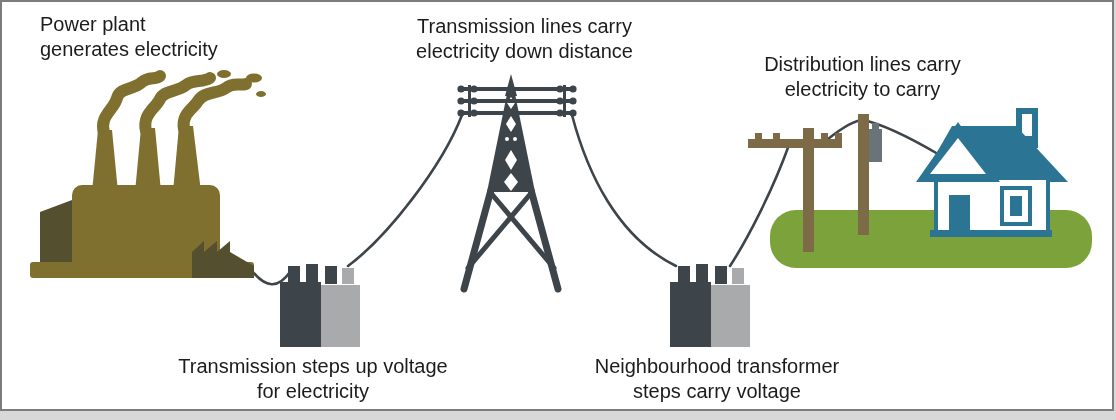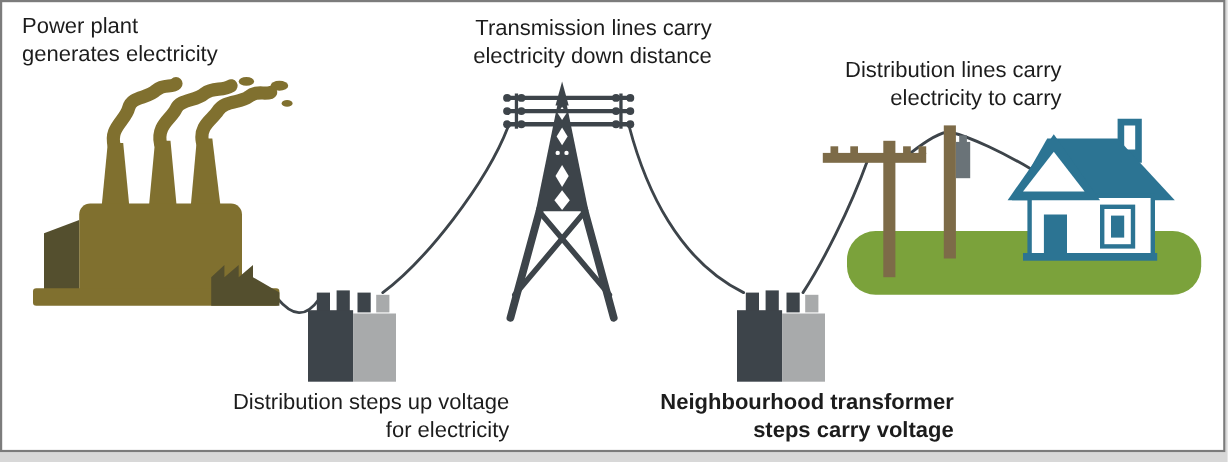--- a/index.html
+++ b/index.html
@@ -2,22 +2,22 @@
 <html style="--text: #1c1c1c; --frameBorder: #7c7c7c; --pageEdge: #d8d8d8; --olive: #80702f; --oliveDark: #544f2e; --slate: #3d444a; --lightGray: #a8aaab; --grass: #7ba23b; --pole: #7d6b48; --poleBox: #6a7378; --teal: #2c7493; --white: #ffffff;"><head>
 <meta charset="utf-8">
 <style>
   html,body{margin:0;padding:0;}
   body{font-family:"Liberation Sans", sans-serif; background:#fff;}
   .page{position:relative; width:1116px; height:420px; background:var(--pageEdge,#d8d8d8); overflow:hidden;}
   .frame{position:absolute; left:0; top:0; width:1110px; height:407px;
          border:2px solid var(--frameBorder,#7c7c7c); background:#fff;}
   .scene{position:absolute; left:0; top:0; width:1110px; height:407px;}
   .label{position:absolute; color:var(--text,#1c1c1c); font-size:20px; line-height:25px;}
-  .label span{display:block;}
-  .center{text-align:right;}
+  .label span{display:block;margin-left:20px;}
+  .center{text-align:center;}
   
   .f-olive{fill:var(--olive);}
   .f-odark{fill:var(--oliveDark);}
   .f-slate{fill:var(--slate);}
   .f-lgray{fill:var(--lightGray);}
   .f-grass{fill:var(--grass);}
   .f-pole{fill:var(--pole);}
   .f-pbox{fill:var(--poleBox);}
   .f-teal{fill:var(--teal);}
   .f-white{fill:var(--white,#fff);}
@@ -146,29 +146,29 @@
     <div class="label" style="left:18px; top:10px; width:250px;">
       <span>Power plant</span>
       <span>generates electricity</span>
     </div>
 
     <div class="label center" style="left:380px; top:12px; width:265px;">
       <span>Transmission lines carry</span>
       <span>electricity down distance</span>
     </div>
 
-    <div class="label center" style="left:698px; top:50px; width:265px;">
+    <div class="label center" style="left:718px; top:50px; width:265px;">
       <span>Distribution lines carry</span>
       <span>electricity to carry</span>
     </div>
 
     <div class="label center" style="left:141px; top:352px; width:320px;">
-      <span>Distribution steps up voltage</span>
+      <span>Transmission steps up voltage</span>
       <span>for electricity</span>
     </div>
 
-    <div class="label center" style="left:545px; top:352px; width:320px;font-weight:bold;">
+    <div class="label center" style="left:545px; top:352px; width:320px;">
       <span>Neighbourhood transformer</span>
       <span>steps carry voltage</span>
     </div>
 
   </div>
 </div>
 
 </body></html>

